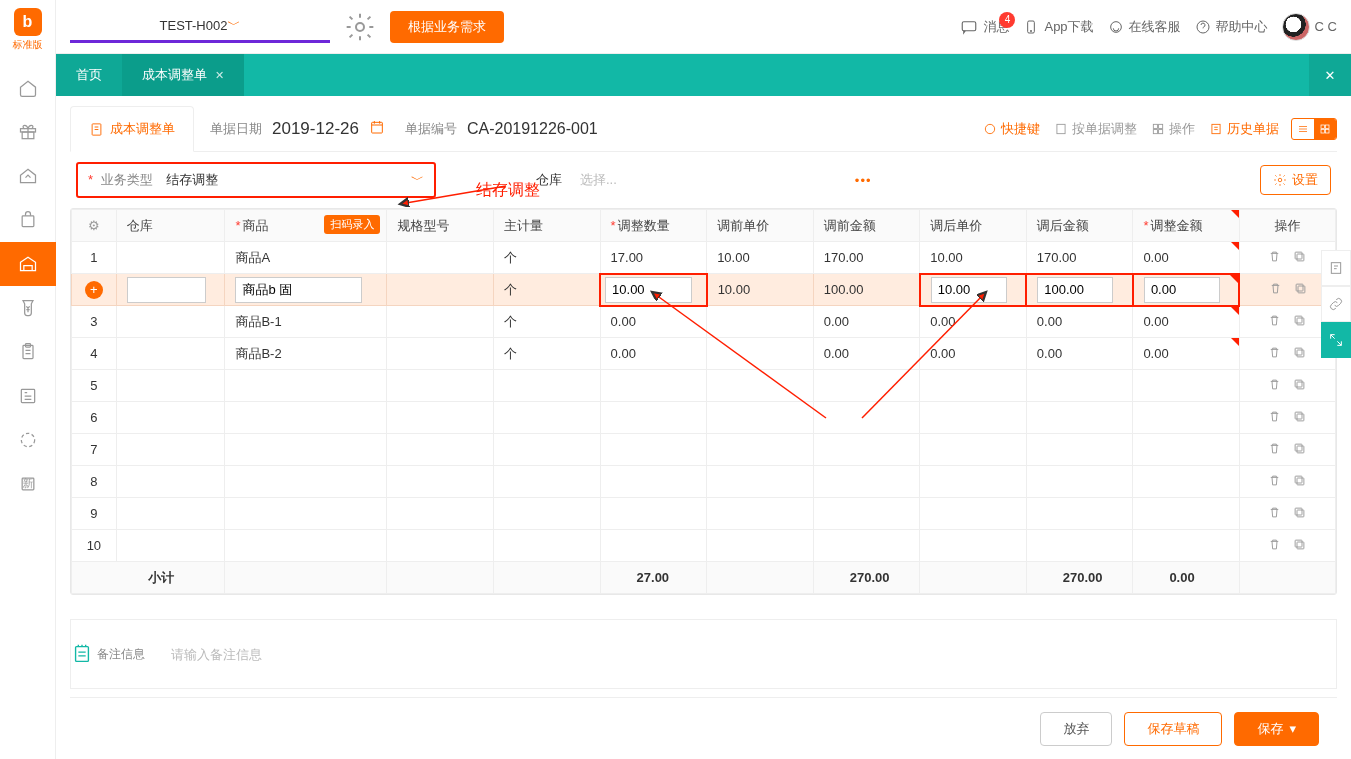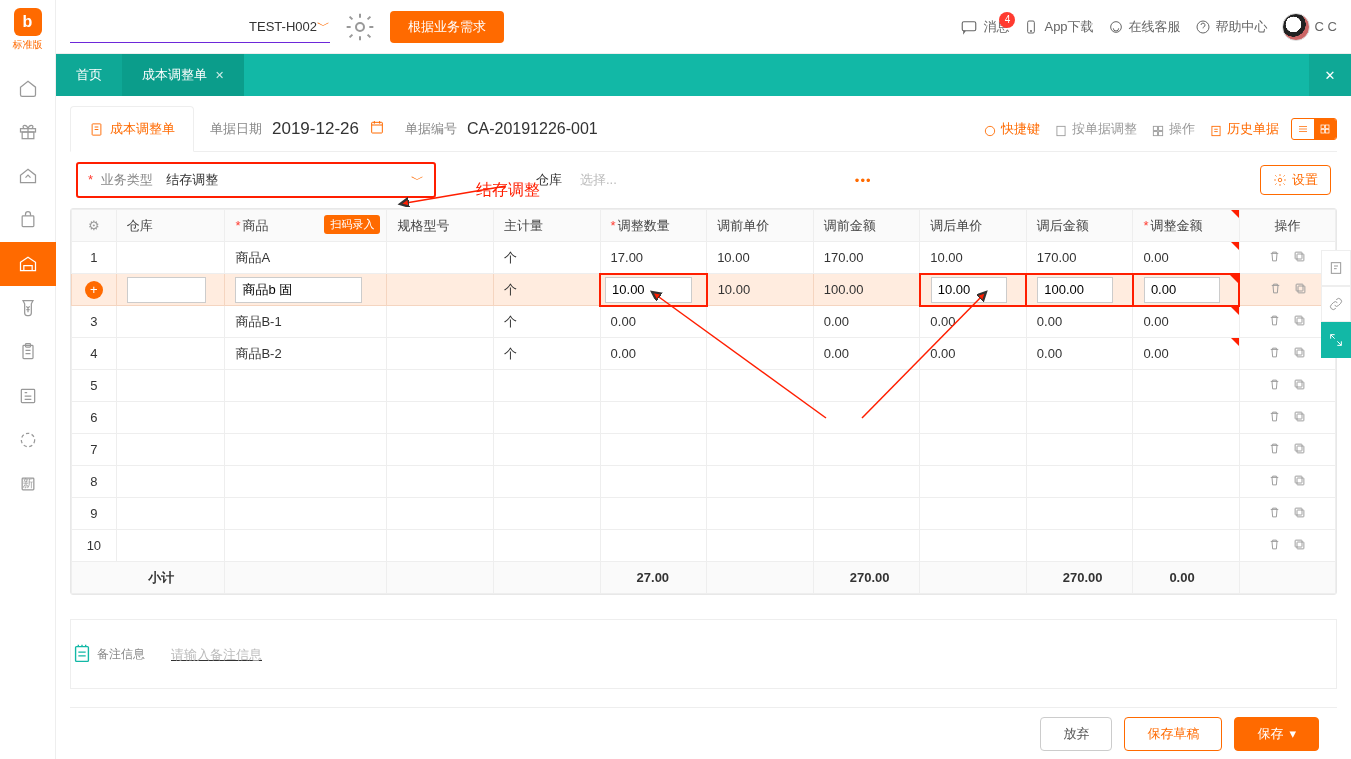--- a/index.html
+++ b/index.html
@@ -10,21 +10,21 @@
 .leftrail{width:56px;background:#fff;border-right:1px solid #eee;display:flex;flex-direction:column;align-items:center;padding-top:8px;}
 .leftrail .logo{width:28px;height:28px;background:#ff6a00;border-radius:6px;display:flex;align-items:center;justify-content:center;color:#fff;font-weight:bold;font-size:16px;margin-bottom:2px;}
 .leftrail .logo-text{font-size:10px;color:#ff6a00;margin-bottom:14px;}
 .leftrail .rail-item{width:56px;height:44px;display:flex;align-items:center;justify-content:center;color:#999;cursor:pointer;}
 .leftrail .rail-item.active{background:#ff6a00;color:#fff;}
 .leftrail svg{width:20px;height:20px;}
 
 
 .main{flex:1;display:flex;flex-direction:column;}
 .topbar{height:54px;background:#fff;border-bottom:1px solid #eee;display:flex;align-items:center;padding:0 14px;gap:14px;}
-.tenant-select{width:260px;height:32px;border:none;border-bottom:1px solid #6d28d9;display:flex;align-items:center;justify-content:flex-end;color:#333;}
+.tenant-select{width:260px;height:32px;border:none;border-bottom:3px solid #6d28d9;display:flex;align-items:center;justify-content:center;color:#333;}
 .tenant-select .chev{color:#ff6a00;}
 .gear-btn{width:32px;height:32px;display:flex;align-items:center;justify-content:center;color:#999;cursor:pointer;}
 .cta-btn{background:#ff6a00;color:#fff;border:none;height:32px;padding:0 18px;border-radius:4px;cursor:pointer;}
 .topbar .spacer{flex:1;}
 .top-link{display:flex;align-items:center;gap:5px;color:#666;cursor:pointer;position:relative;}
 .badge{position:absolute;top:-6px;right:-6px;background:#ff3b30;color:#fff;border-radius:8px;min-width:16px;height:16px;font-size:10px;display:flex;align-items:center;justify-content:center;padding:0 3px;}
 .avatar{width:28px;height:28px;border-radius:50%;background:radial-gradient(circle at 40% 40%,#fff 0 35%,#222 36% 55%,#c66 56% 100%);border:1px solid #ddd;}
 
 
 .tabstrip{height:42px;background:#12b8a6;display:flex;align-items:stretch;color:#fff;}
@@ -36,21 +36,21 @@
 
 
 .page{flex:1;background:#fff;padding:10px 14px 0 14px;display:flex;flex-direction:column;gap:0;}
 .doc-header{display:flex;align-items:center;height:46px;border-bottom:1px solid #eee;}
 .doc-title-tab{display:flex;align-items:center;gap:6px;padding:0 18px;height:46px;border:1px solid #eee;border-bottom:1px solid #fff;border-radius:4px 4px 0 0;color:#ff6a00;margin-bottom:-1px;}
 .doc-meta{display:flex;align-items:center;gap:10px;margin-left:16px;color:#333;}
 .doc-meta .lab{color:#888;}
 .doc-meta .dateval{font-size:17px;}
 .cal-ico{color:#ff6a00;}
 .doc-header .spacer{flex:1;}
-.hdr-action{display:flex;align-items:flex-end;gap:4px;color:#999;cursor:pointer;margin-left:14px;}
+.hdr-action{display:flex;align-items:center;gap:4px;color:#999;cursor:pointer;margin-left:14px;}
 .hdr-action.accent{color:#ff6a00;}
 .view-toggle{display:flex;border:1px solid #ff6a00;border-radius:3px;overflow:hidden;margin-left:12px;}
 .view-toggle div{width:22px;height:20px;display:flex;align-items:center;justify-content:center;color:#ff6a00;}
 .view-toggle div.on{background:#ff6a00;color:#fff;}
 
 
 .filter-row{display:flex;align-items:center;height:56px;gap:20px;padding:0 6px;}
 .biztype-box{display:flex;align-items:center;height:36px;width:360px;border:2px solid #ff1e00;border-radius:3px;padding:0 10px;justify-content:space-between;}
 .biztype-box .req{color:#ff3b30;margin-right:4px;}
 .biztype-box .lab{color:#888;margin-right:10px;}
@@ -91,25 +91,25 @@
 tfoot td{background:#fafafa;font-weight:bold;padding-left:36px;}
 
 
 .anno{position:absolute;color:#ff1e00;font-size:16px;pointer-events:none;}
 .arrow-svg{position:absolute;pointer-events:none;}
 
 
 .remarks{margin-top:24px;border:1px solid #eee;display:flex;align-items:center;height:70px;}
 .remarks .lab{width:90px;display:flex;align-items:center;gap:4px;color:#12b8a6;}
 .remarks .lab span{color:#888;font-size:12px;}
-.remarks input{flex:1;border:none;height:40px;padding:0 10px;color:#333;text-decoration:underline;}
+.remarks input{flex:1;border:none;height:40px;padding:0 10px;color:#333;}
 .remarks input::placeholder{color:#bbb;}
 
 
-.footer{height:52px;border-top:1px solid #eee;display:flex;align-items:center;justify-content:flex-end;gap:12px;padding:0 18px;margin-top:auto;}
+.footer{height:62px;border-top:1px solid #eee;display:flex;align-items:center;justify-content:flex-end;gap:12px;padding:0 18px;margin-top:auto;}
 .btn{height:34px;padding:0 22px;border-radius:4px;cursor:pointer;border:1px solid #ccc;background:#fff;color:#555;}
 .btn.outline{border-color:#ff6a00;color:#ff6a00;}
 .btn.primary{background:#ff6a00;border-color:#ff6a00;color:#fff;display:flex;align-items:center;gap:6px;}
 
 
 .rightdock{position:absolute;right:0;top:250px;display:flex;flex-direction:column;}
 .rightdock div{width:30px;height:36px;display:flex;align-items:center;justify-content:center;background:#fff;border:1px solid #eee;color:#999;cursor:pointer;}
 .rightdock div.teal{background:#12b8a6;color:#fff;border-color:#12b8a6;}
 
 svg{stroke:currentColor;fill:none;stroke-width:1.5;}

